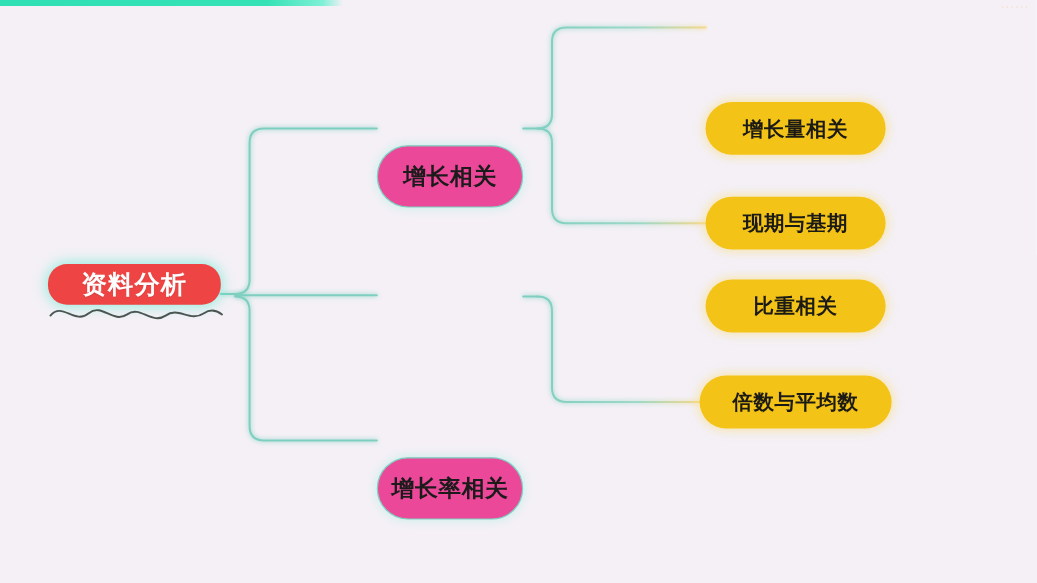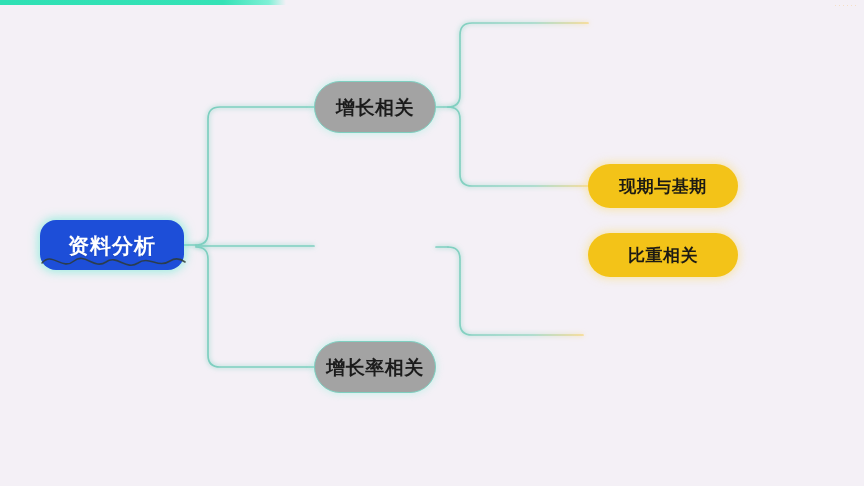--- a/index.html
+++ b/index.html
@@ -63,23 +63,23 @@
   .node-label {
     display: block;
     line-height: 1;
   }
 
   
   #root-node {
     left: 40px;
     top: 220px;
     width: 144px;
-    height: 50px;
+    height: 34px;
     border-radius: 16px;
-    background: #1d4ed8;
+    background: #ef4444;
     box-shadow: 0 0 10px 2px rgba(90, 235, 205, 0.55);
   }
   #root-node .node-label {
     color: #ffffff;
     font-size: 21px;
     font-weight: 700;
     letter-spacing: 1px;
     text-shadow: 0 1px 1px rgba(0,0,0,0.10);
   }
   #root-squiggle {
@@ -90,23 +90,24 @@
     height: 26px;
     z-index: 6;
     pointer-events: none;
   }
 
   
   .branch {
     width: 122px;
     height: 52px;
     border-radius: 26px;
-    background: #a3a3a3;
+    background: #ec4899;
     border: 1.6px solid #7ecfc0;
     box-shadow: 0 0 7px 1px rgba(150, 240, 220, 0.45);
+    margin-top: 40px;
   }
   .branch .node-label {
     color: #1b1b1b;
     font-size: 19px;
     font-weight: 700;
     letter-spacing: 0.5px;
   }
   #branch-growth   { left: 314px; top: 81px; }
   #branch-ba       { left: 314px; top: 221px; }
   #branch-speed    { left: 314px; top: 341px; }
@@ -182,20 +183,26 @@
     <path d="M4,15 C14,3 24,23 36,13 C47,4 56,22 68,14 C79,6 88,23 100,15 C111,7 120,21 132,13 C138,9 143,11 147,14" fill="none" stroke="#2e3b36" stroke-width="1.6" stroke-linecap="round" opacity="0.85"></path>
   </svg>
 
   <div class="node branch" id="branch-growth">
     <span class="node-label">增长相关</span>
   </div>
   <div class="node branch" id="branch-speed">
     <span class="node-label">增长率相关</span>
   </div>
 
+  <div class="node leaf" id="leaf-growth-amt">
+    <span class="node-label">增长量相关</span>
+  </div>
   <div class="node leaf" id="leaf-proportion">
     <span class="node-label">比重相关</span>
   </div>
   <div class="node leaf" id="leaf-period">
     <span class="node-label">现期与基期</span>
   </div>
+  <div class="node leaf" id="leaf-multiple">
+    <span class="node-label">倍数与平均数</span>
+  </div>
 
 </div>
 
 </body></html>

